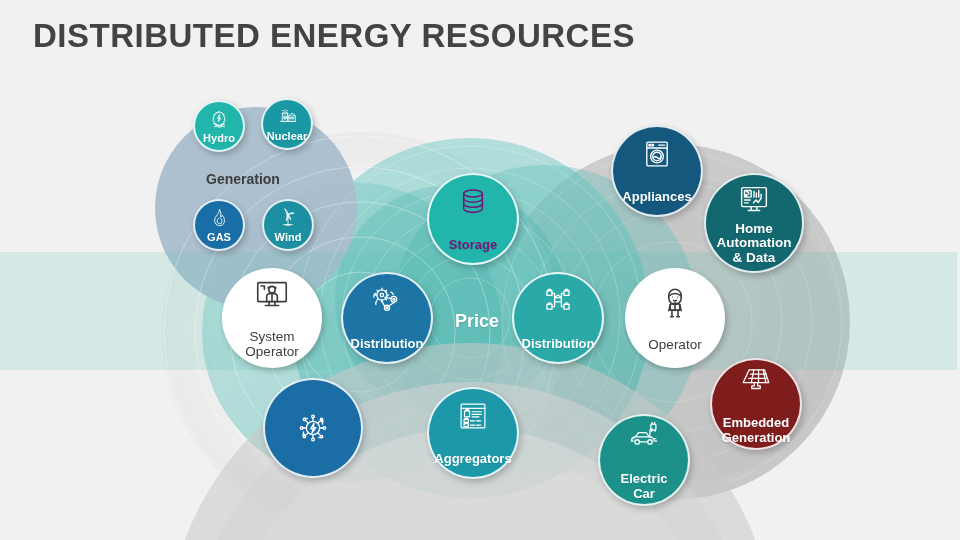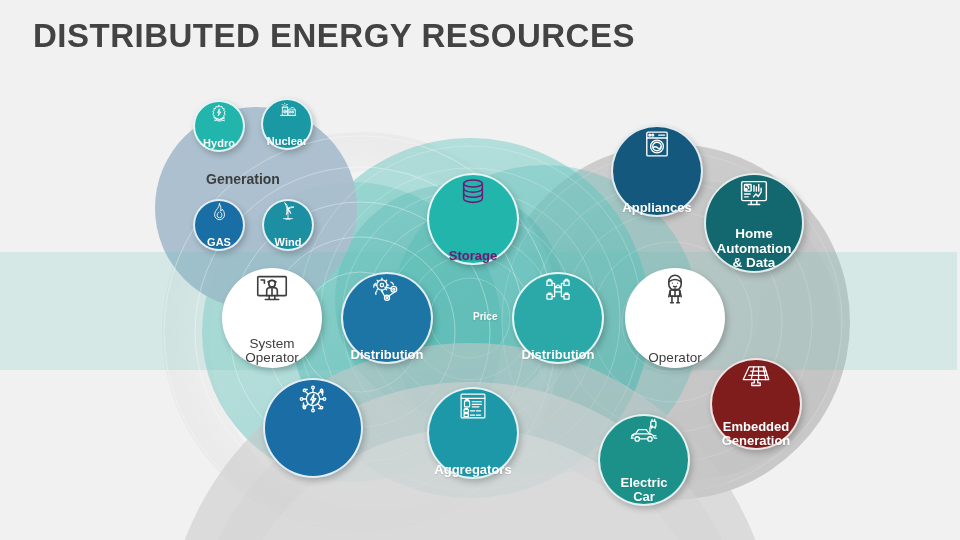--- a/index.html
+++ b/index.html
@@ -39,21 +39,21 @@
   }
 
   
   .node {
     position: absolute;
     border-radius: 50%;
     box-sizing: border-box;
     display: flex;
     flex-direction: column;
     align-items: center;
-    justify-content: space-between;
+    justify-content: center;
     color: #ffffff;
     text-align: center;
     box-shadow: 2px 3px 6px rgba(0,0,0,0.22);
     border: 2px solid rgba(255,255,255,0.88);
   }
   .node .ico {
     display: block;
     line-height: 0;
   }
   .node .lbl {
@@ -82,22 +82,22 @@
     position: absolute;
     font-weight: bold;
     white-space: nowrap;
   }
   #generation-label {
     left: 206px; top: 171px;
     font-size: 14px;
     color: #3d3d3d;
   }
   #price-label {
-    left: 473px; top: 311px;
-    font-size: 10px;
+    left: 455px; top: 311px;
+    font-size: 18px;
     color: #ffffff;
     text-shadow: 0 1px 2px rgba(0,0,0,0.15);
   }
 </style>
 </head>
 <body>
 
 <div id="slide">
 
   <svg id="bg-art" viewBox="0 0 960 540" xmlns="http://www.w3.org/2000/svg">

